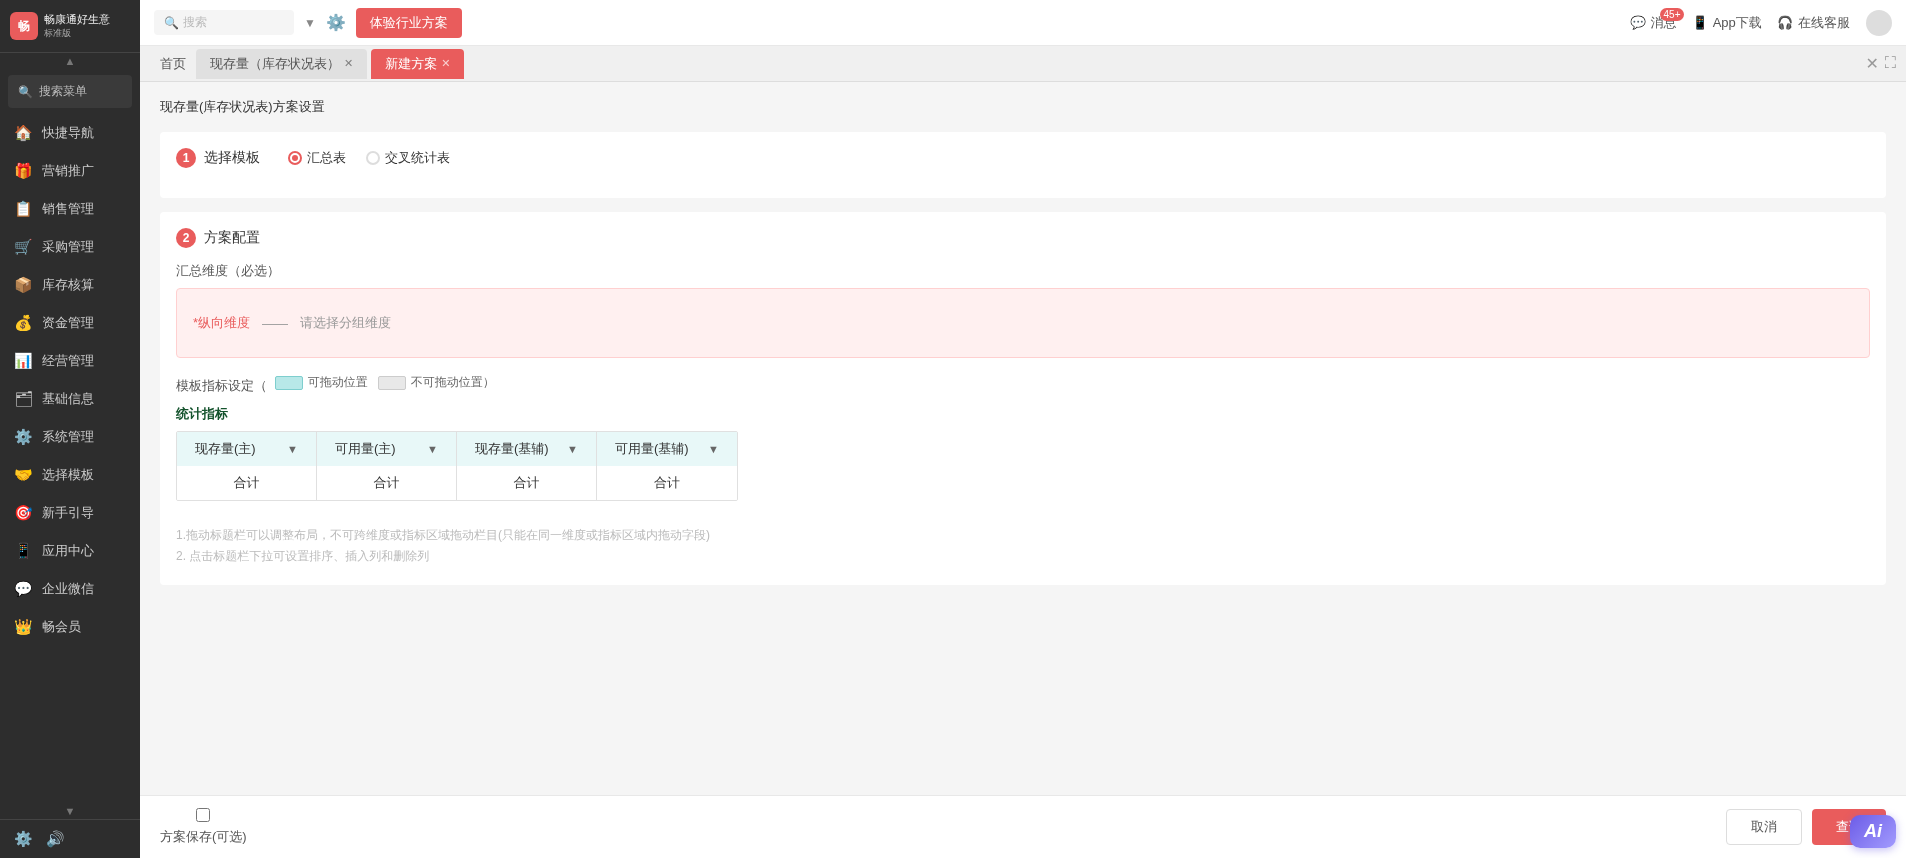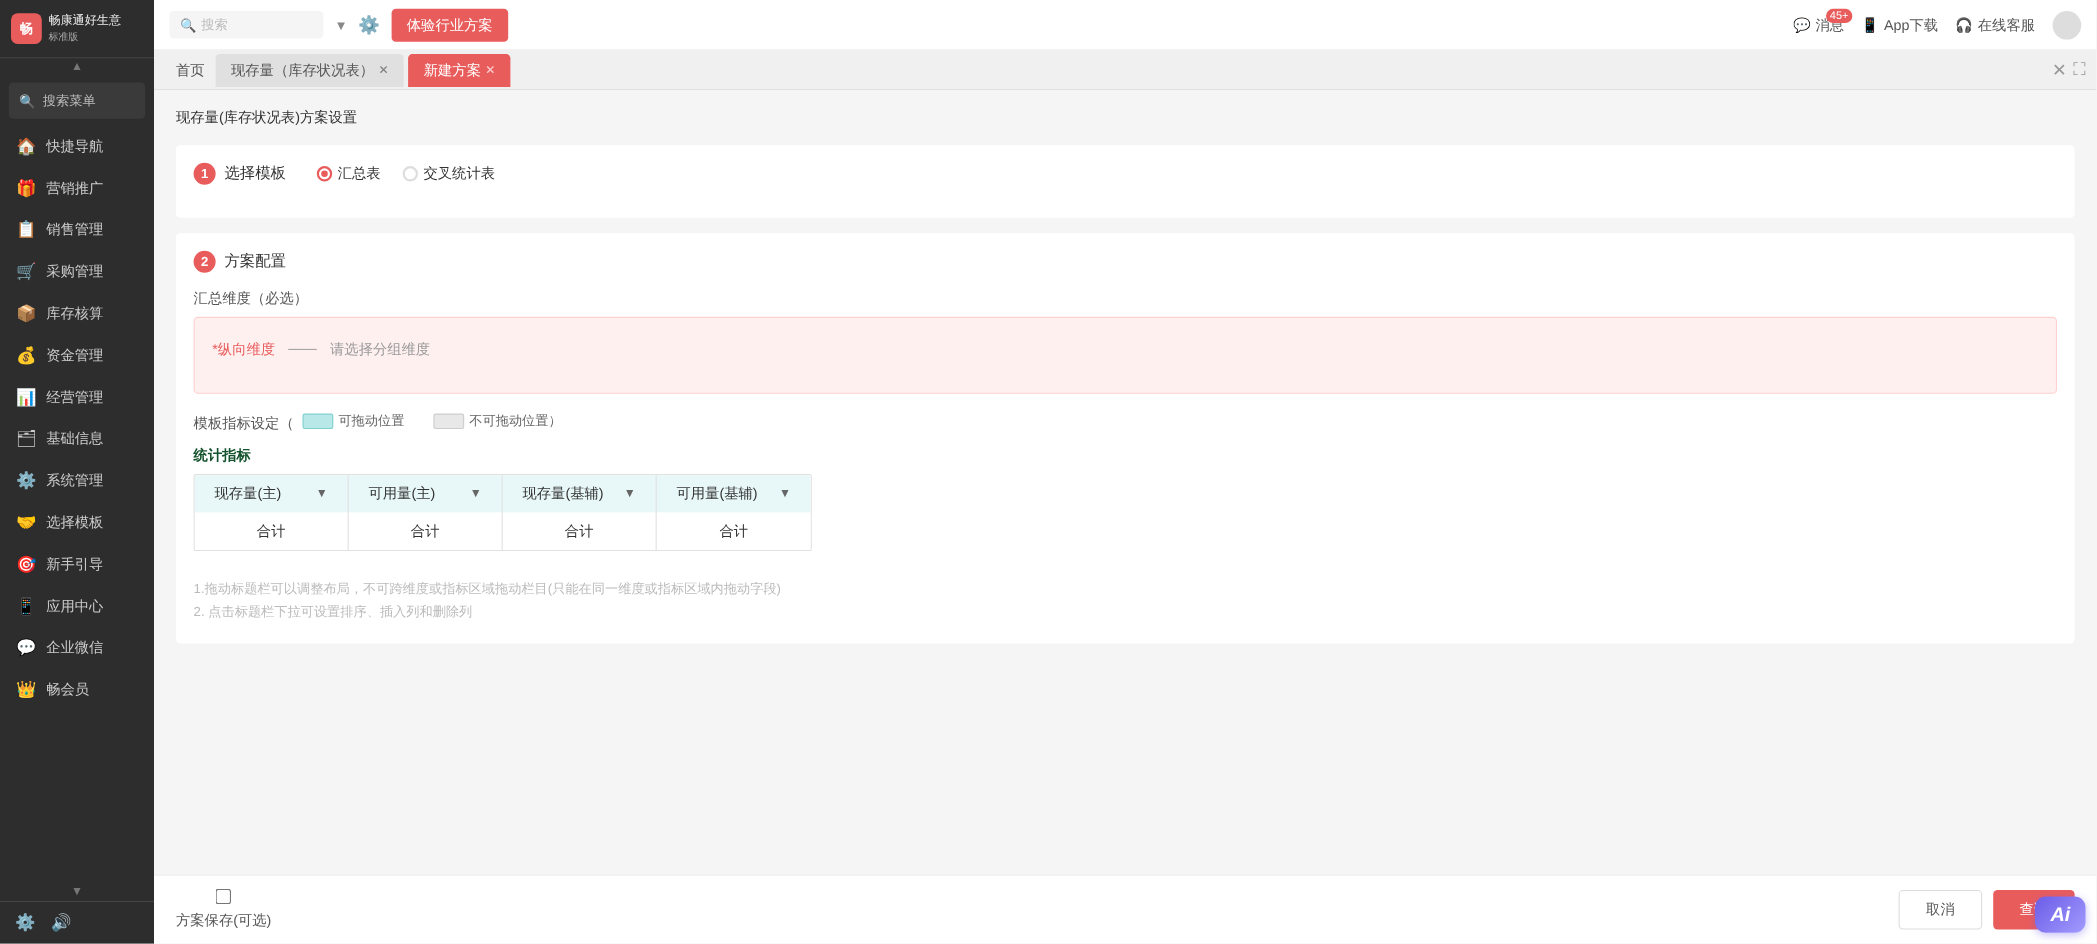--- a/index.html
+++ b/index.html
@@ -196,21 +196,21 @@
       border-radius: 50%;
     }
 
     
     .dim-label { font-size: 13px; color: #555; margin-bottom: 8px; }
     .dim-area {
       background: #fff0f0;
       border: 1px solid #ffd0d0;
       border-radius: 4px;
       padding: 20px 16px;
-      display: flex; align-items: flex-start; gap: 12px;
+      display: flex; align-items: center; gap: 12px;
       color: #999;
       font-size: 13px;
       min-height: 70px;
     }
     .dim-required { color: #e95c5c; }
     .dim-dash { color: #999; }
 
     
     .indicator-label { font-size: 13px; color: #555; margin-bottom: 10px; }
     .indicator-legend { display: flex; align-items: center; gap: 16px; }
@@ -465,21 +465,21 @@
       <div class="dim-label">汇总维度（必选）</div>
       <div class="dim-area">
         <span class="dim-required">*纵向维度</span>
         <span class="dim-dash">——</span>
         <span>请选择分组维度</span>
       </div>
 
       <div style="margin-top:16px;">
         <div class="indicator-label">
           <span>模板指标设定（</span>
-          <span class="indicator-legend" style="display:inline-flex;gap:26px;margin-left:4px;">
+          <span class="indicator-legend" style="display:inline-flex;gap:10px;margin-left:4px;">
             <span class="legend-item">
               <span class="legend-box legend-draggable"></span>
               <span>可拖动位置</span>
             </span>
             <span class="legend-item">
               <span class="legend-box legend-non-draggable"></span>
               <span>不可拖动位置）</span>
             </span>
           </span>
         </div>

